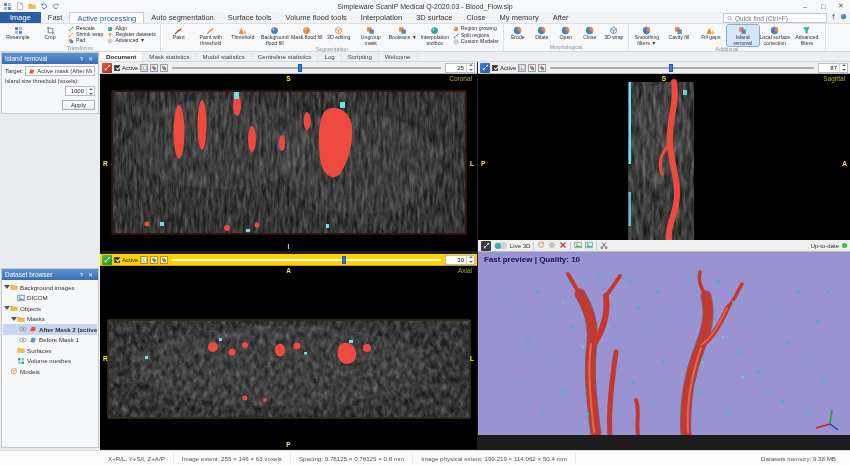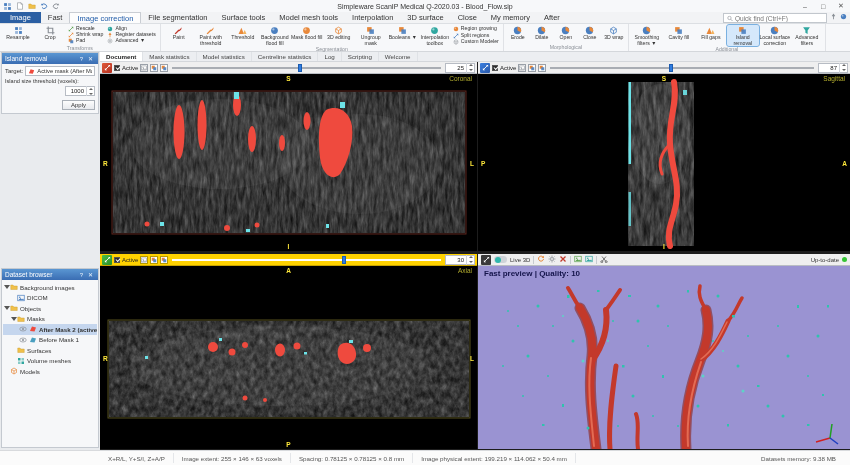--- a/index.html
+++ b/index.html
@@ -255,24 +255,24 @@
     <div class="wbtns">
       <span class="wb">–</span>
       <span class="wb">□</span>
       <span class="wb close">✕</span>
     </div>
   </div>
 
   <div class="menubar">
     <span class="mtab file">Image</span>
     <span class="mtab">Fast</span>
-    <span class="mtab active">Image correction</span>
-    <span class="mtab">File segmentation</span>
+    <span class="mtab active">Active processing</span>
+    <span class="mtab">Auto segmentation</span>
     <span class="mtab">Surface tools</span>
-    <span class="mtab">Model mesh tools</span>
+    <span class="mtab">Volume flood tools</span>
     <span class="mtab">Interpolation</span>
     <span class="mtab">3D surface</span>
     <span class="mtab">Close</span>
     <span class="mtab">My memory</span>
     <span class="mtab">After</span>
     <span class="mspacer"></span>
     <div class="findbox">
       <svg width="7" height="7" viewBox="0 0 16 16" class="c-gy">
           <use href="#s-mag"></use>
         </svg>
@@ -847,21 +847,21 @@
           </g>
         </svg>
         <span class="olabel ol-t">A</span>
         <span class="olabel ol-l">R</span>
         <span class="olabel ol-r">L</span>
         <span class="olabel ol-b">P</span>
         <span class="vname">Axial</span>
       </div>
     </div>
 
-    <div class="pane" style="left:378px; top:202px; width:372px; height:196px;">
+    <div class="pane" style="left:378px; top:188px; width:372px; height:196px;">
       <div class="hdr3d">
         <span class="vico" style="background:#3a3a3a">
             <svg width="7" height="7" viewBox="0 0 16 16" style="color:#fff">
               <use href="#s-arrows"></use>
             </svg>
           </span>
         <span class="toggle"></span>
         <span>Live 3D</span>
         <span class="vsep"></span>
         <span><svg width="8" height="8" viewBox="0 0 16 16" class="c-or">

